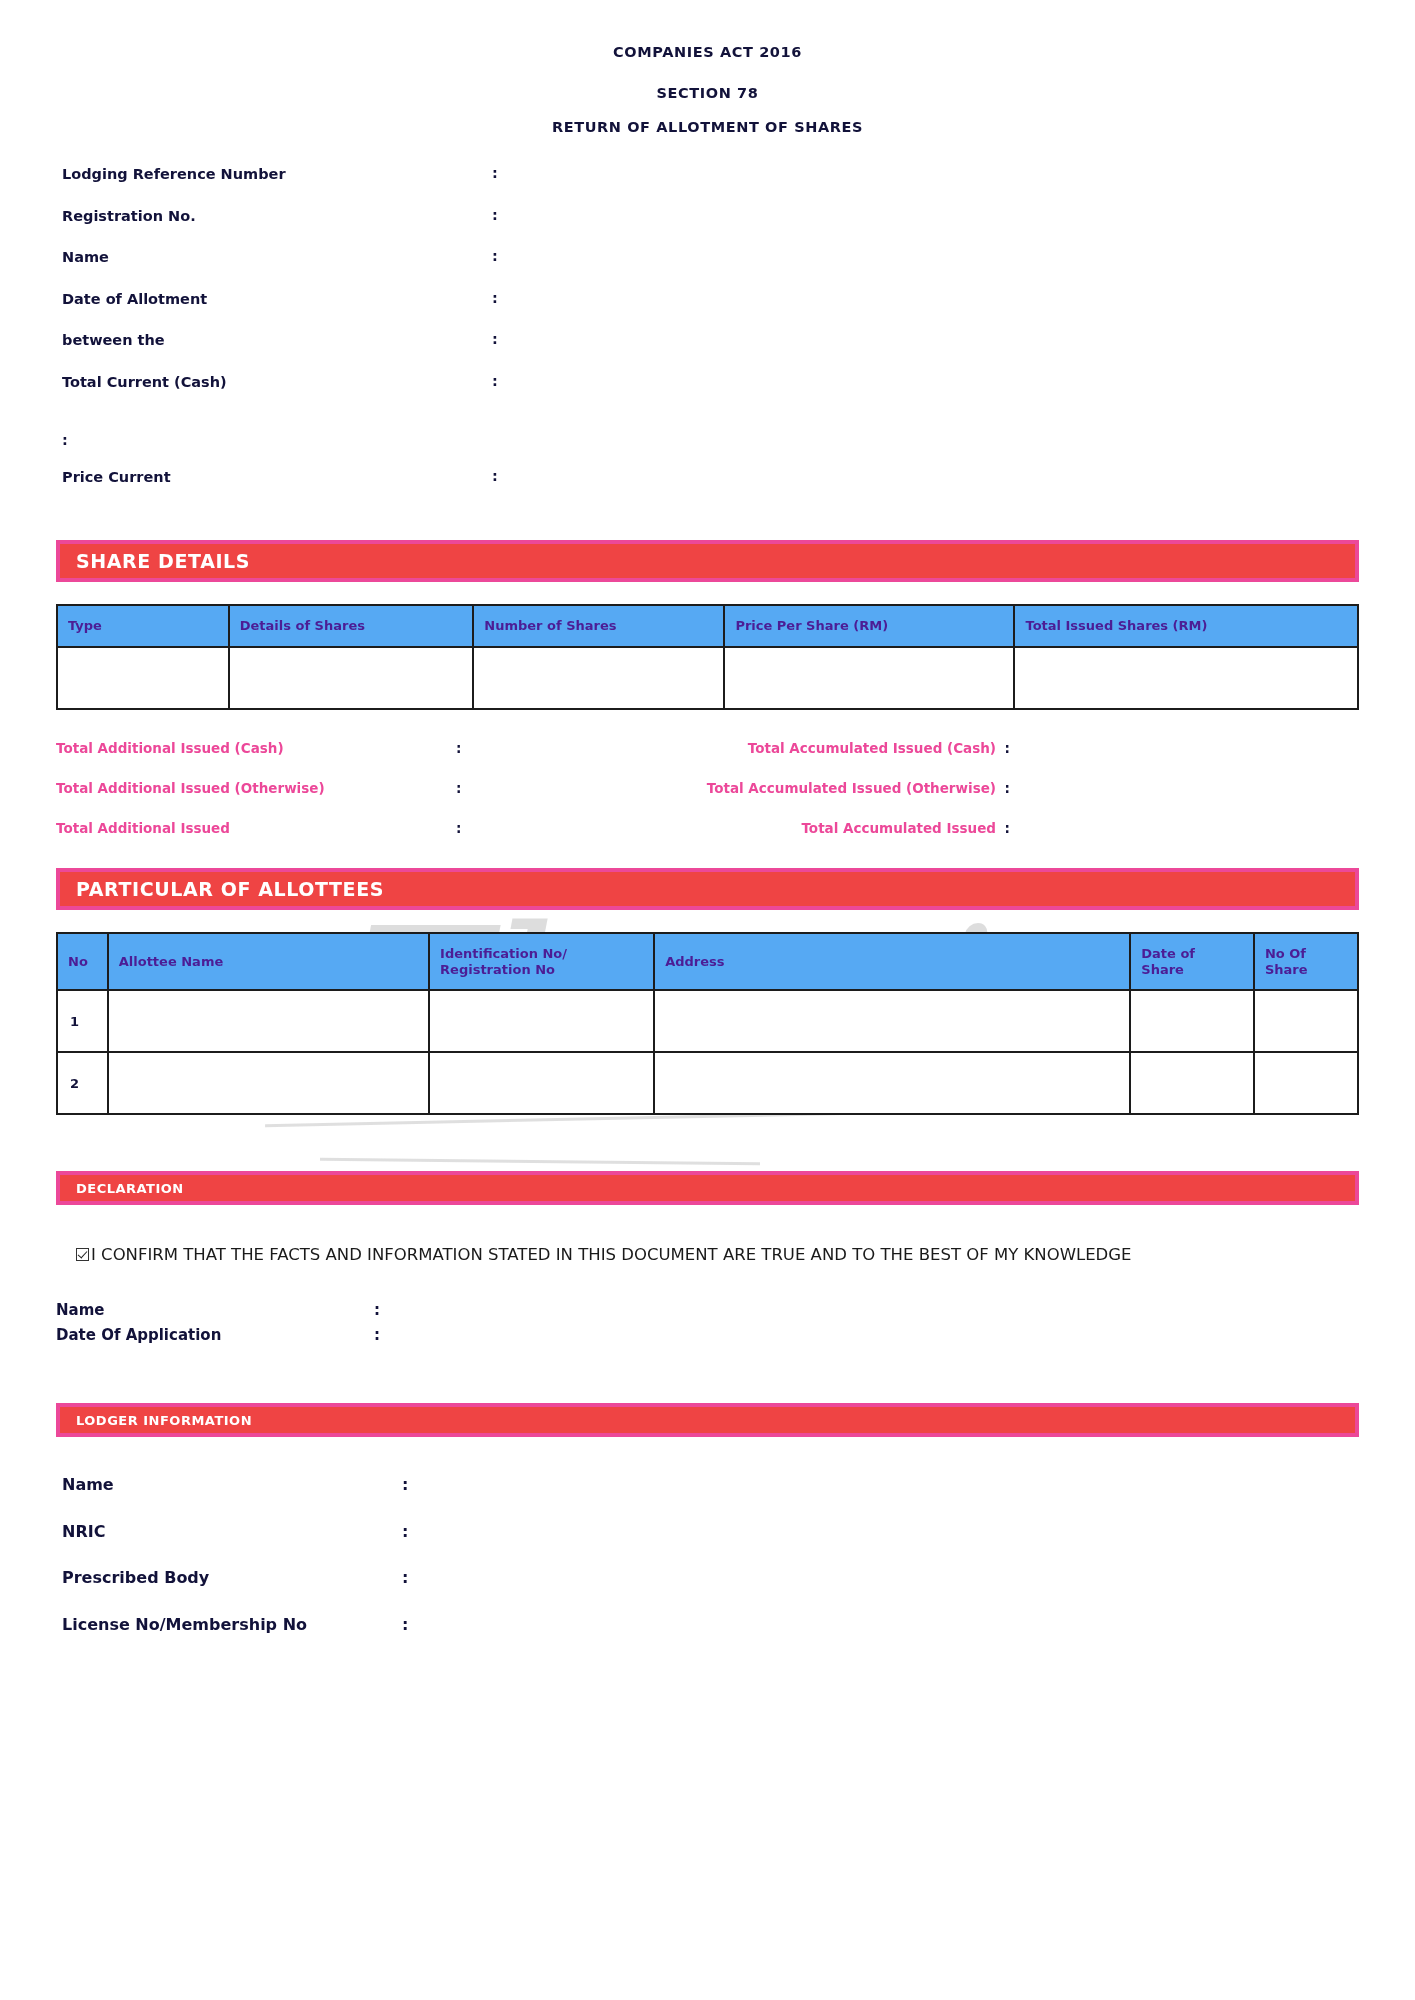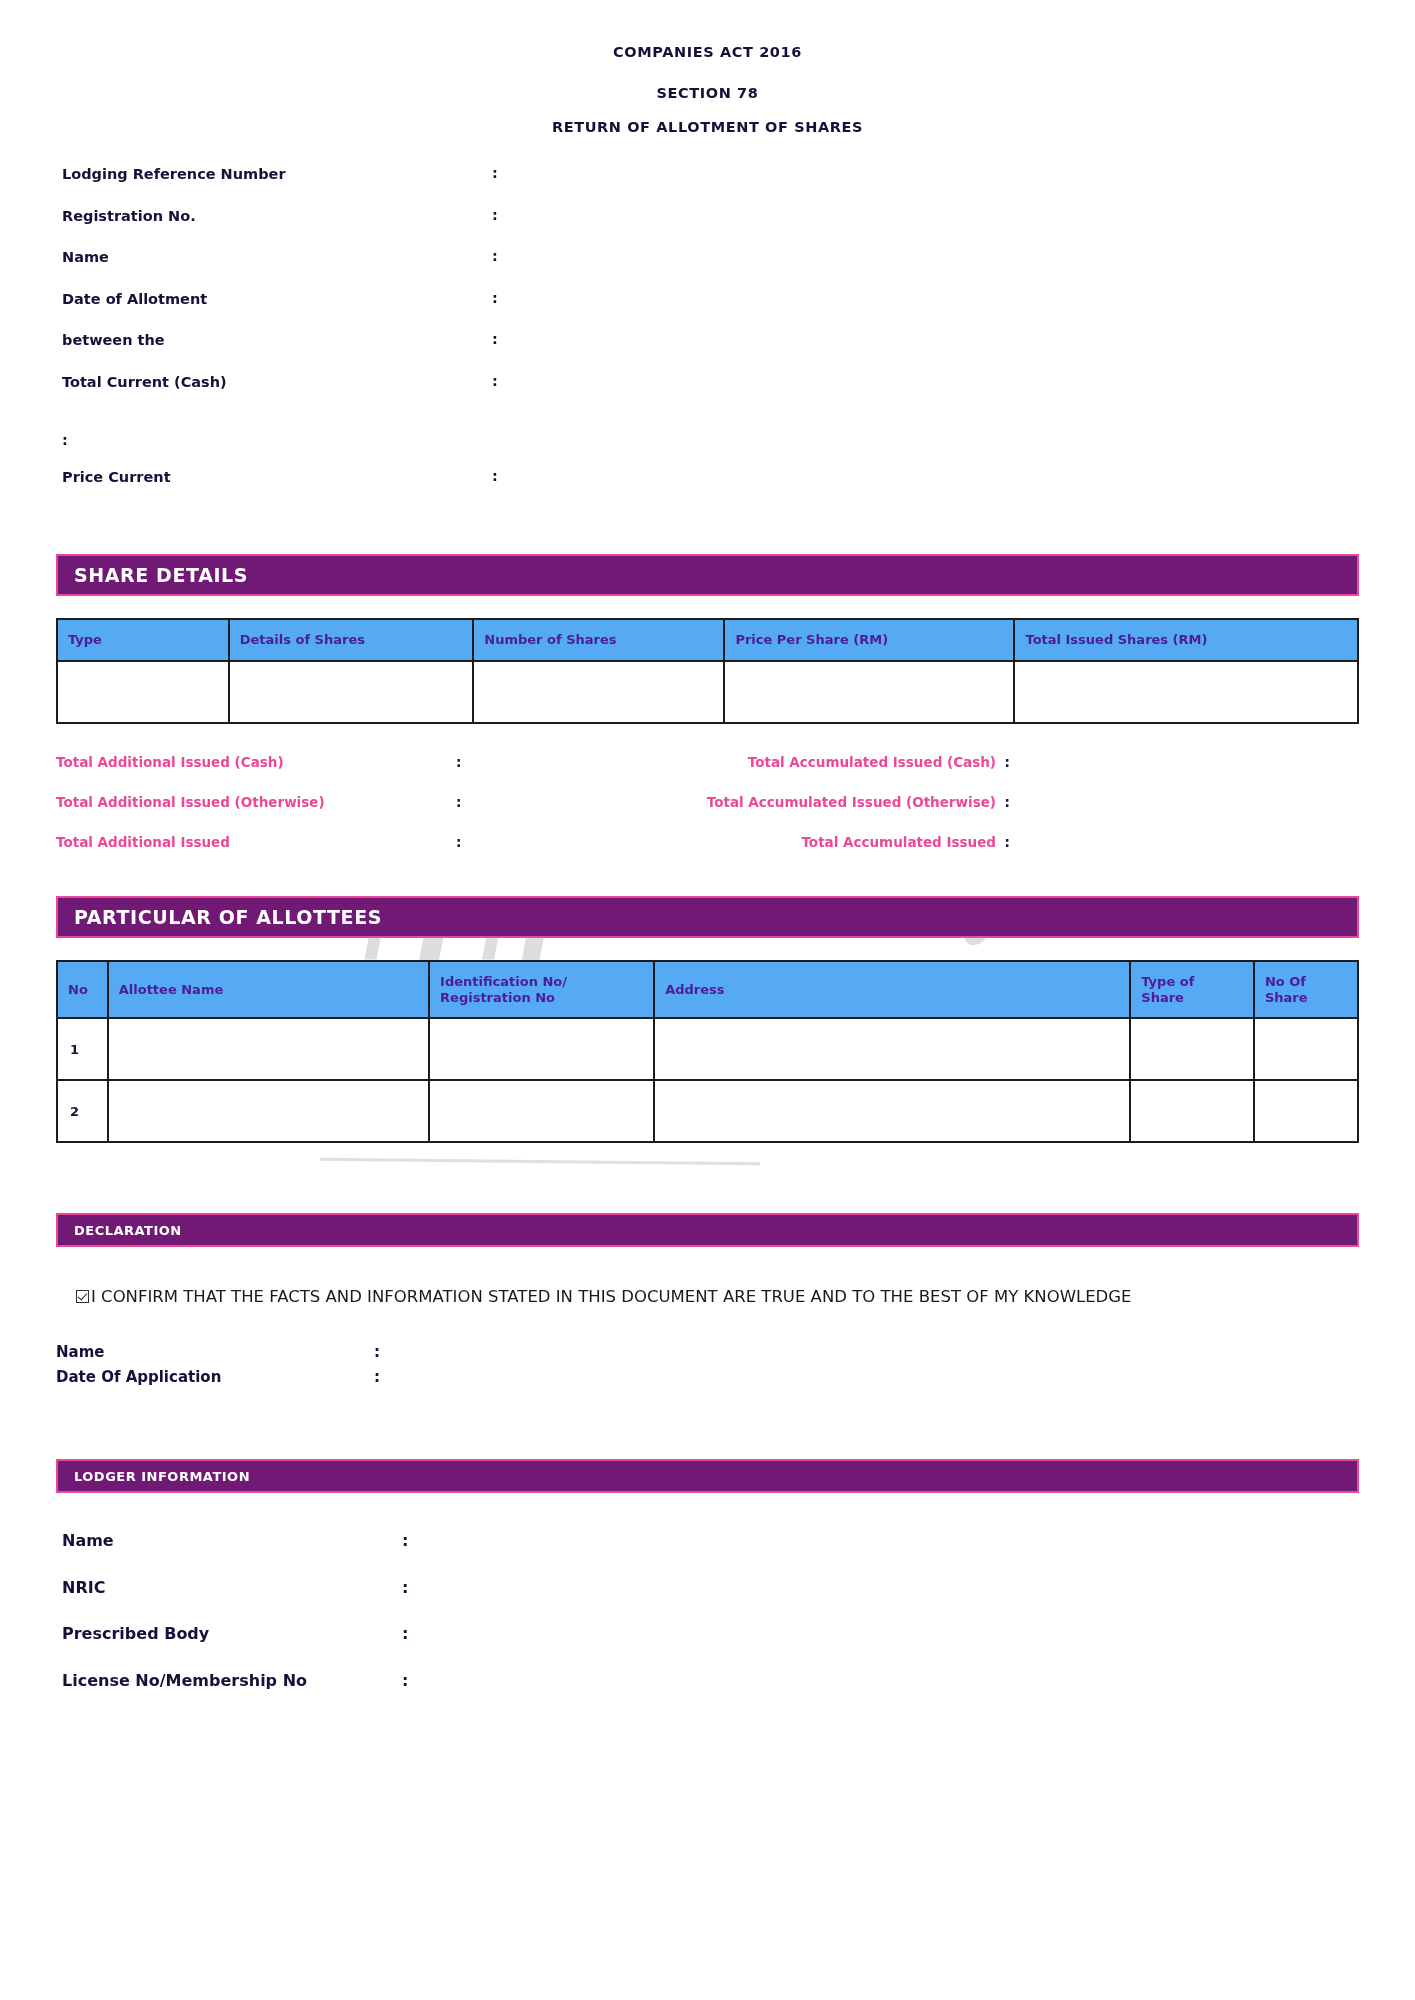--- a/index.html
+++ b/index.html
@@ -80,23 +80,23 @@
     font-size: 14.5px;
     color: #12123a;
     min-height: 14px;
   }
   .frow.multi { margin-bottom: 20px; }
   .frow.multi .lbl { line-height: 1.35; }
   .frow.multi .colon { padding-top: 18px; }
 
   
   .banner {
-    margin: 14px 42px 0 42px;
-    background: #701a75;
-    border: 2px solid #ec4899;
+    margin: 0 42px 0 42px;
+    background: #ef4444;
+    border: 4px solid #ec4899;
     color: #ffffff;
     display: flex;
     align-items: center;
   }
   .banner.big {
     height: 42px;
     padding-left: 16px;
     font-size: 19px;
     font-weight: bold;
     letter-spacing: 0.6px;
@@ -387,21 +387,21 @@
         <thead>
           <tr>
             <th>No</th>
             <th>Allottee Name</th>
             <th>
               <div>Identification No/</div>
               <div>Registration No</div>
             </th>
             <th>Address</th>
             <th>
-              <div>Type of</div>
+              <div>Date of</div>
               <div>Share</div>
             </th>
             <th>
               <div>No Of</div>
               <div>Share</div>
             </th>
           </tr>
         </thead>
         <tbody>
           <tr>

